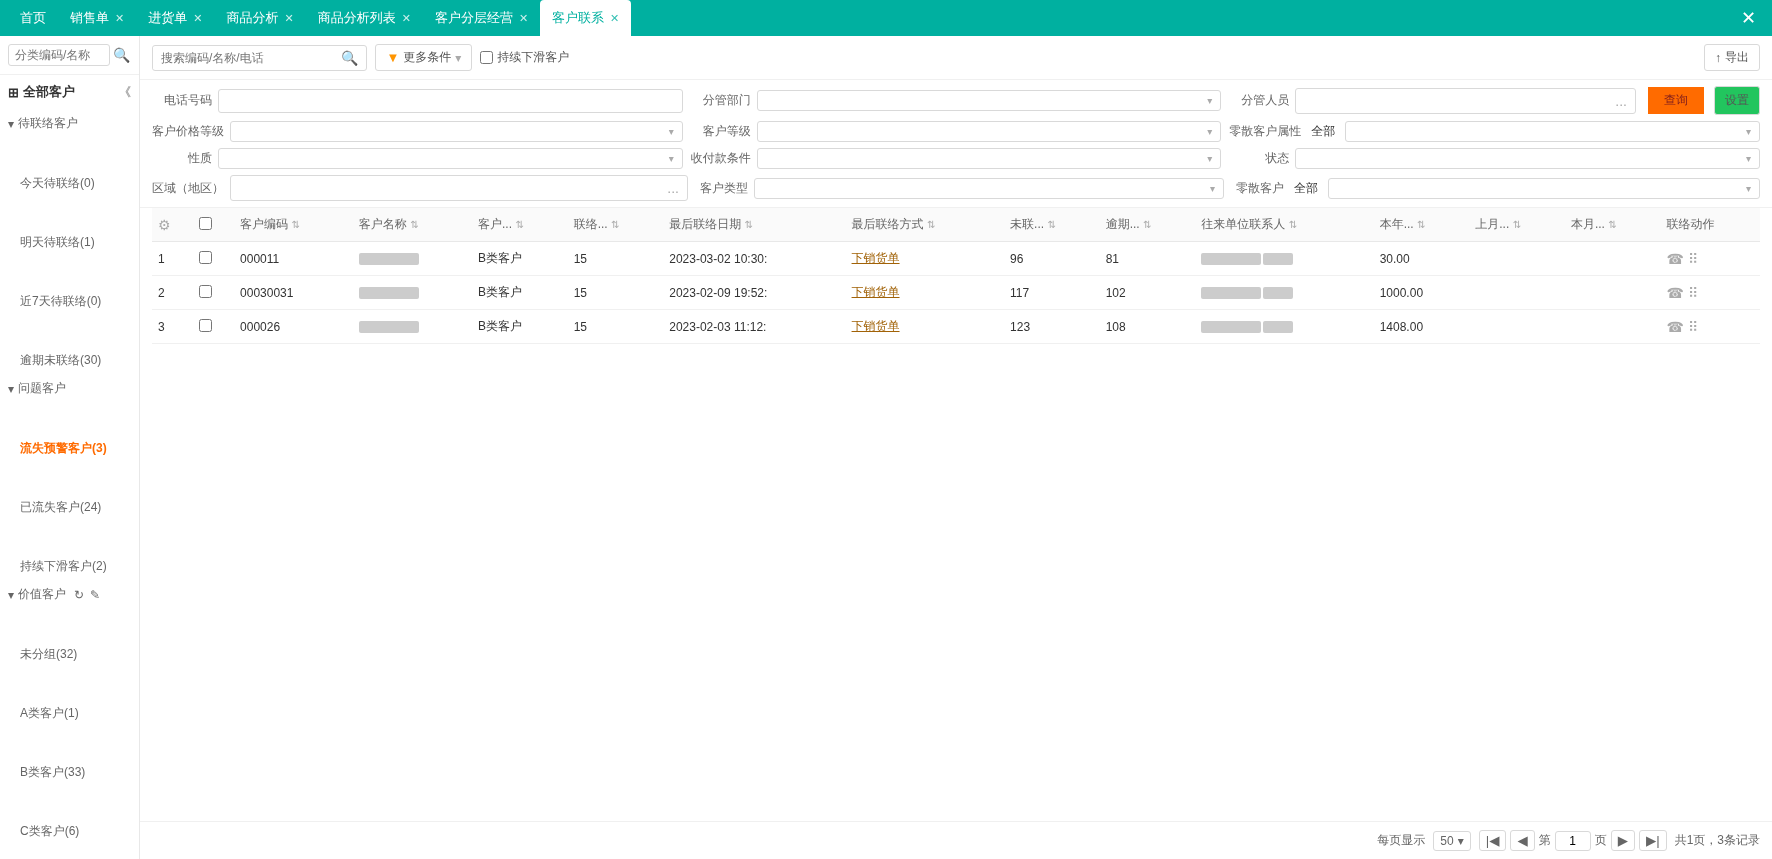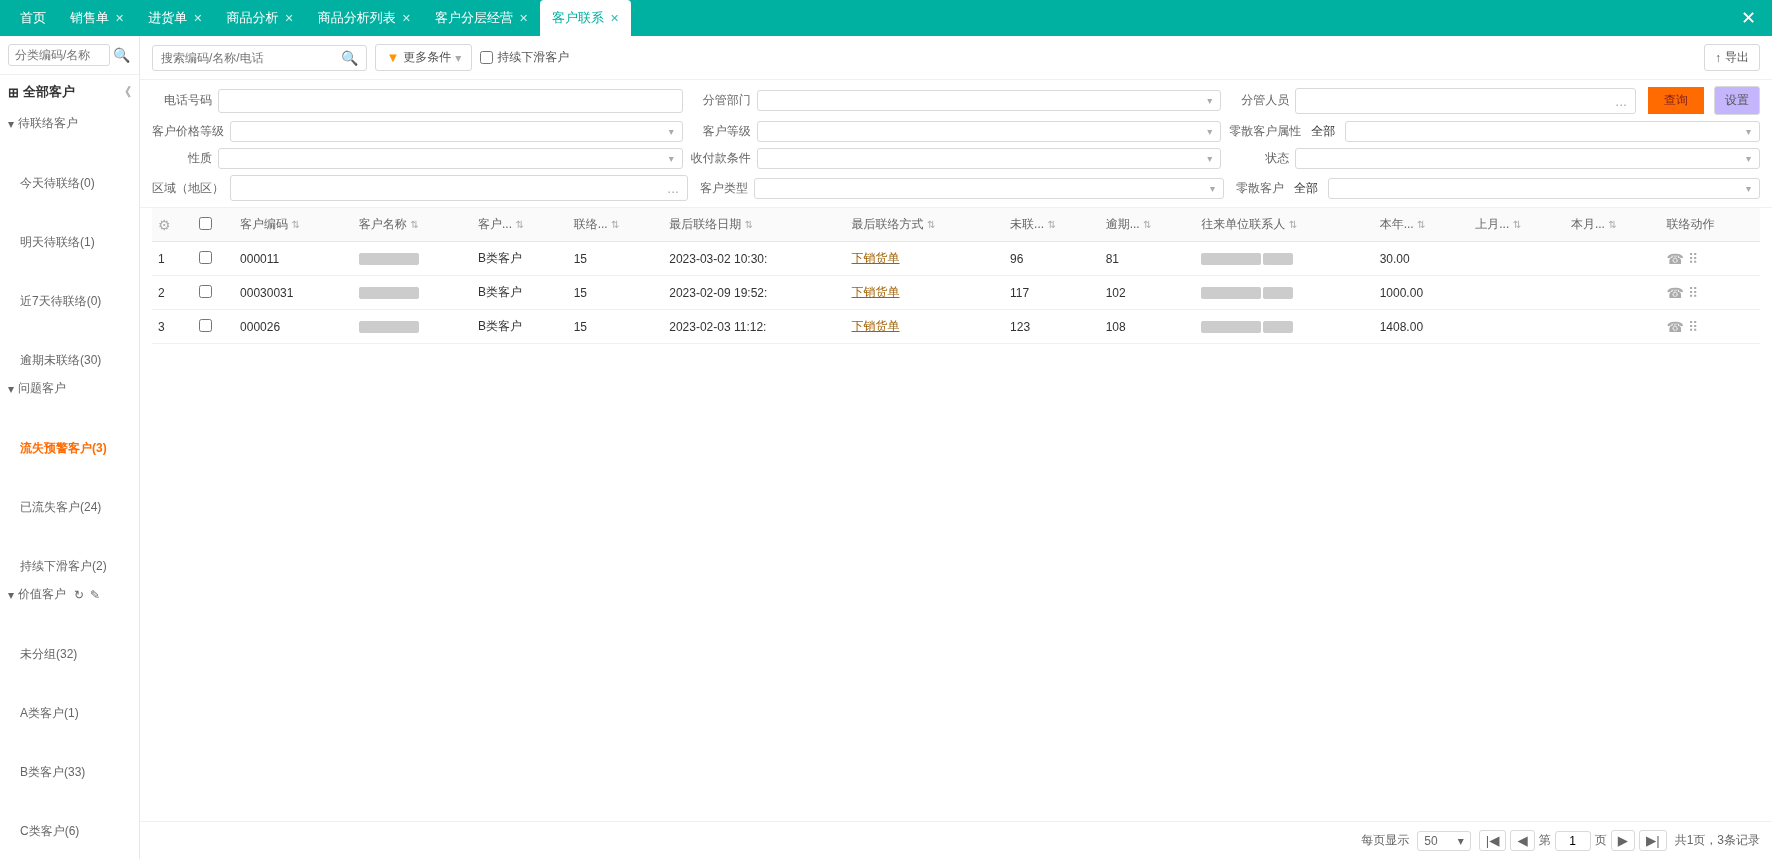--- a/index.html
+++ b/index.html
@@ -228,21 +228,21 @@
     .query-btn {
       background: #ff6b00;
       color: #7f1d1d;
       border: none;
       border-radius: 0;
       padding: 5px 16px;
       font-size: 12px;
       cursor: pointer;
     }
     .settings-btn {
-      background: #c4b5fd;
+      background: #22c55e;
       color: #555;
       border: 1px solid #d9d9d9;
       border-radius: 3px;
       padding: 5px 10px;
       font-size: 12px;
       cursor: pointer;
       text-align: right;
     }
 
     
@@ -313,21 +313,21 @@
       font-size: 12px;
       color: #666;
       flex-shrink: 0;
     }
     .page-size-select {
       display: flex;
       align-items: center;
       border: 1px solid #d9d9d9;
       border-radius: 3px;
       padding: 2px 6px;
-      gap: 20px;
+      gap: 4px;
       cursor: pointer;
     }
     .pagination {
       display: flex;
       align-items: center;
       gap: 4px;
     }
     .page-btn {
       border: 1px solid #d9d9d9;
       border-radius: 3px;

